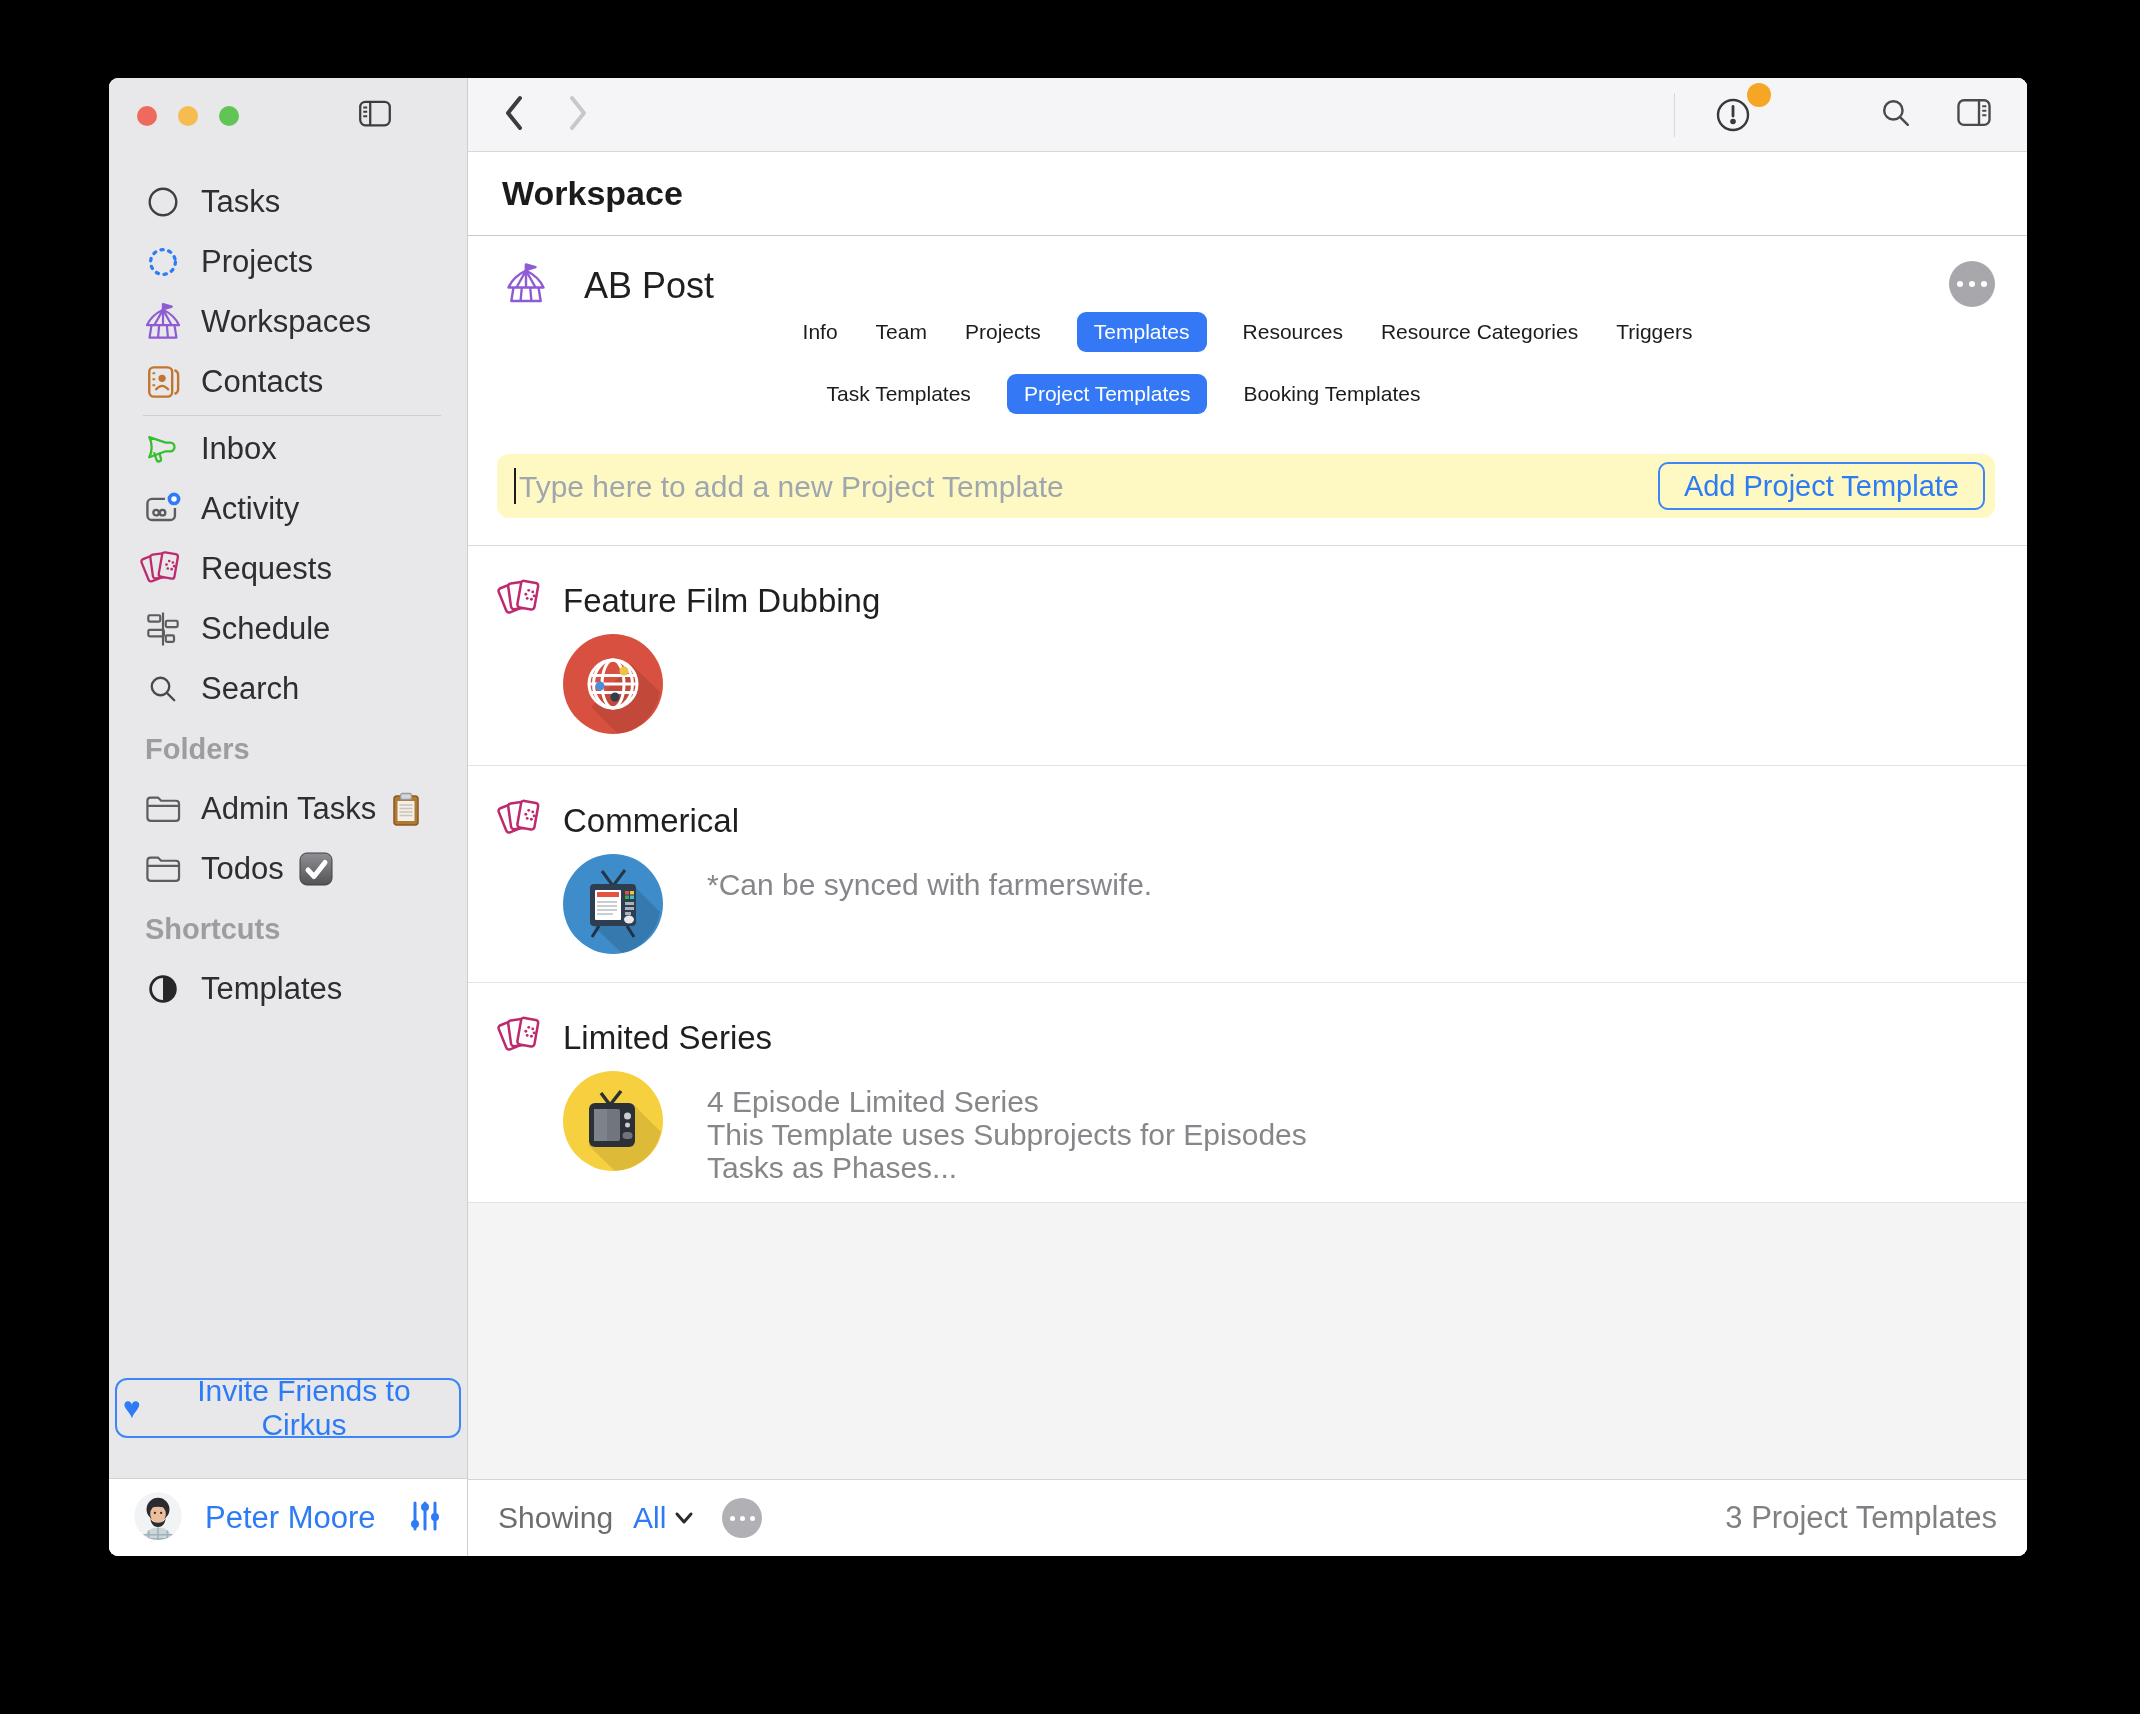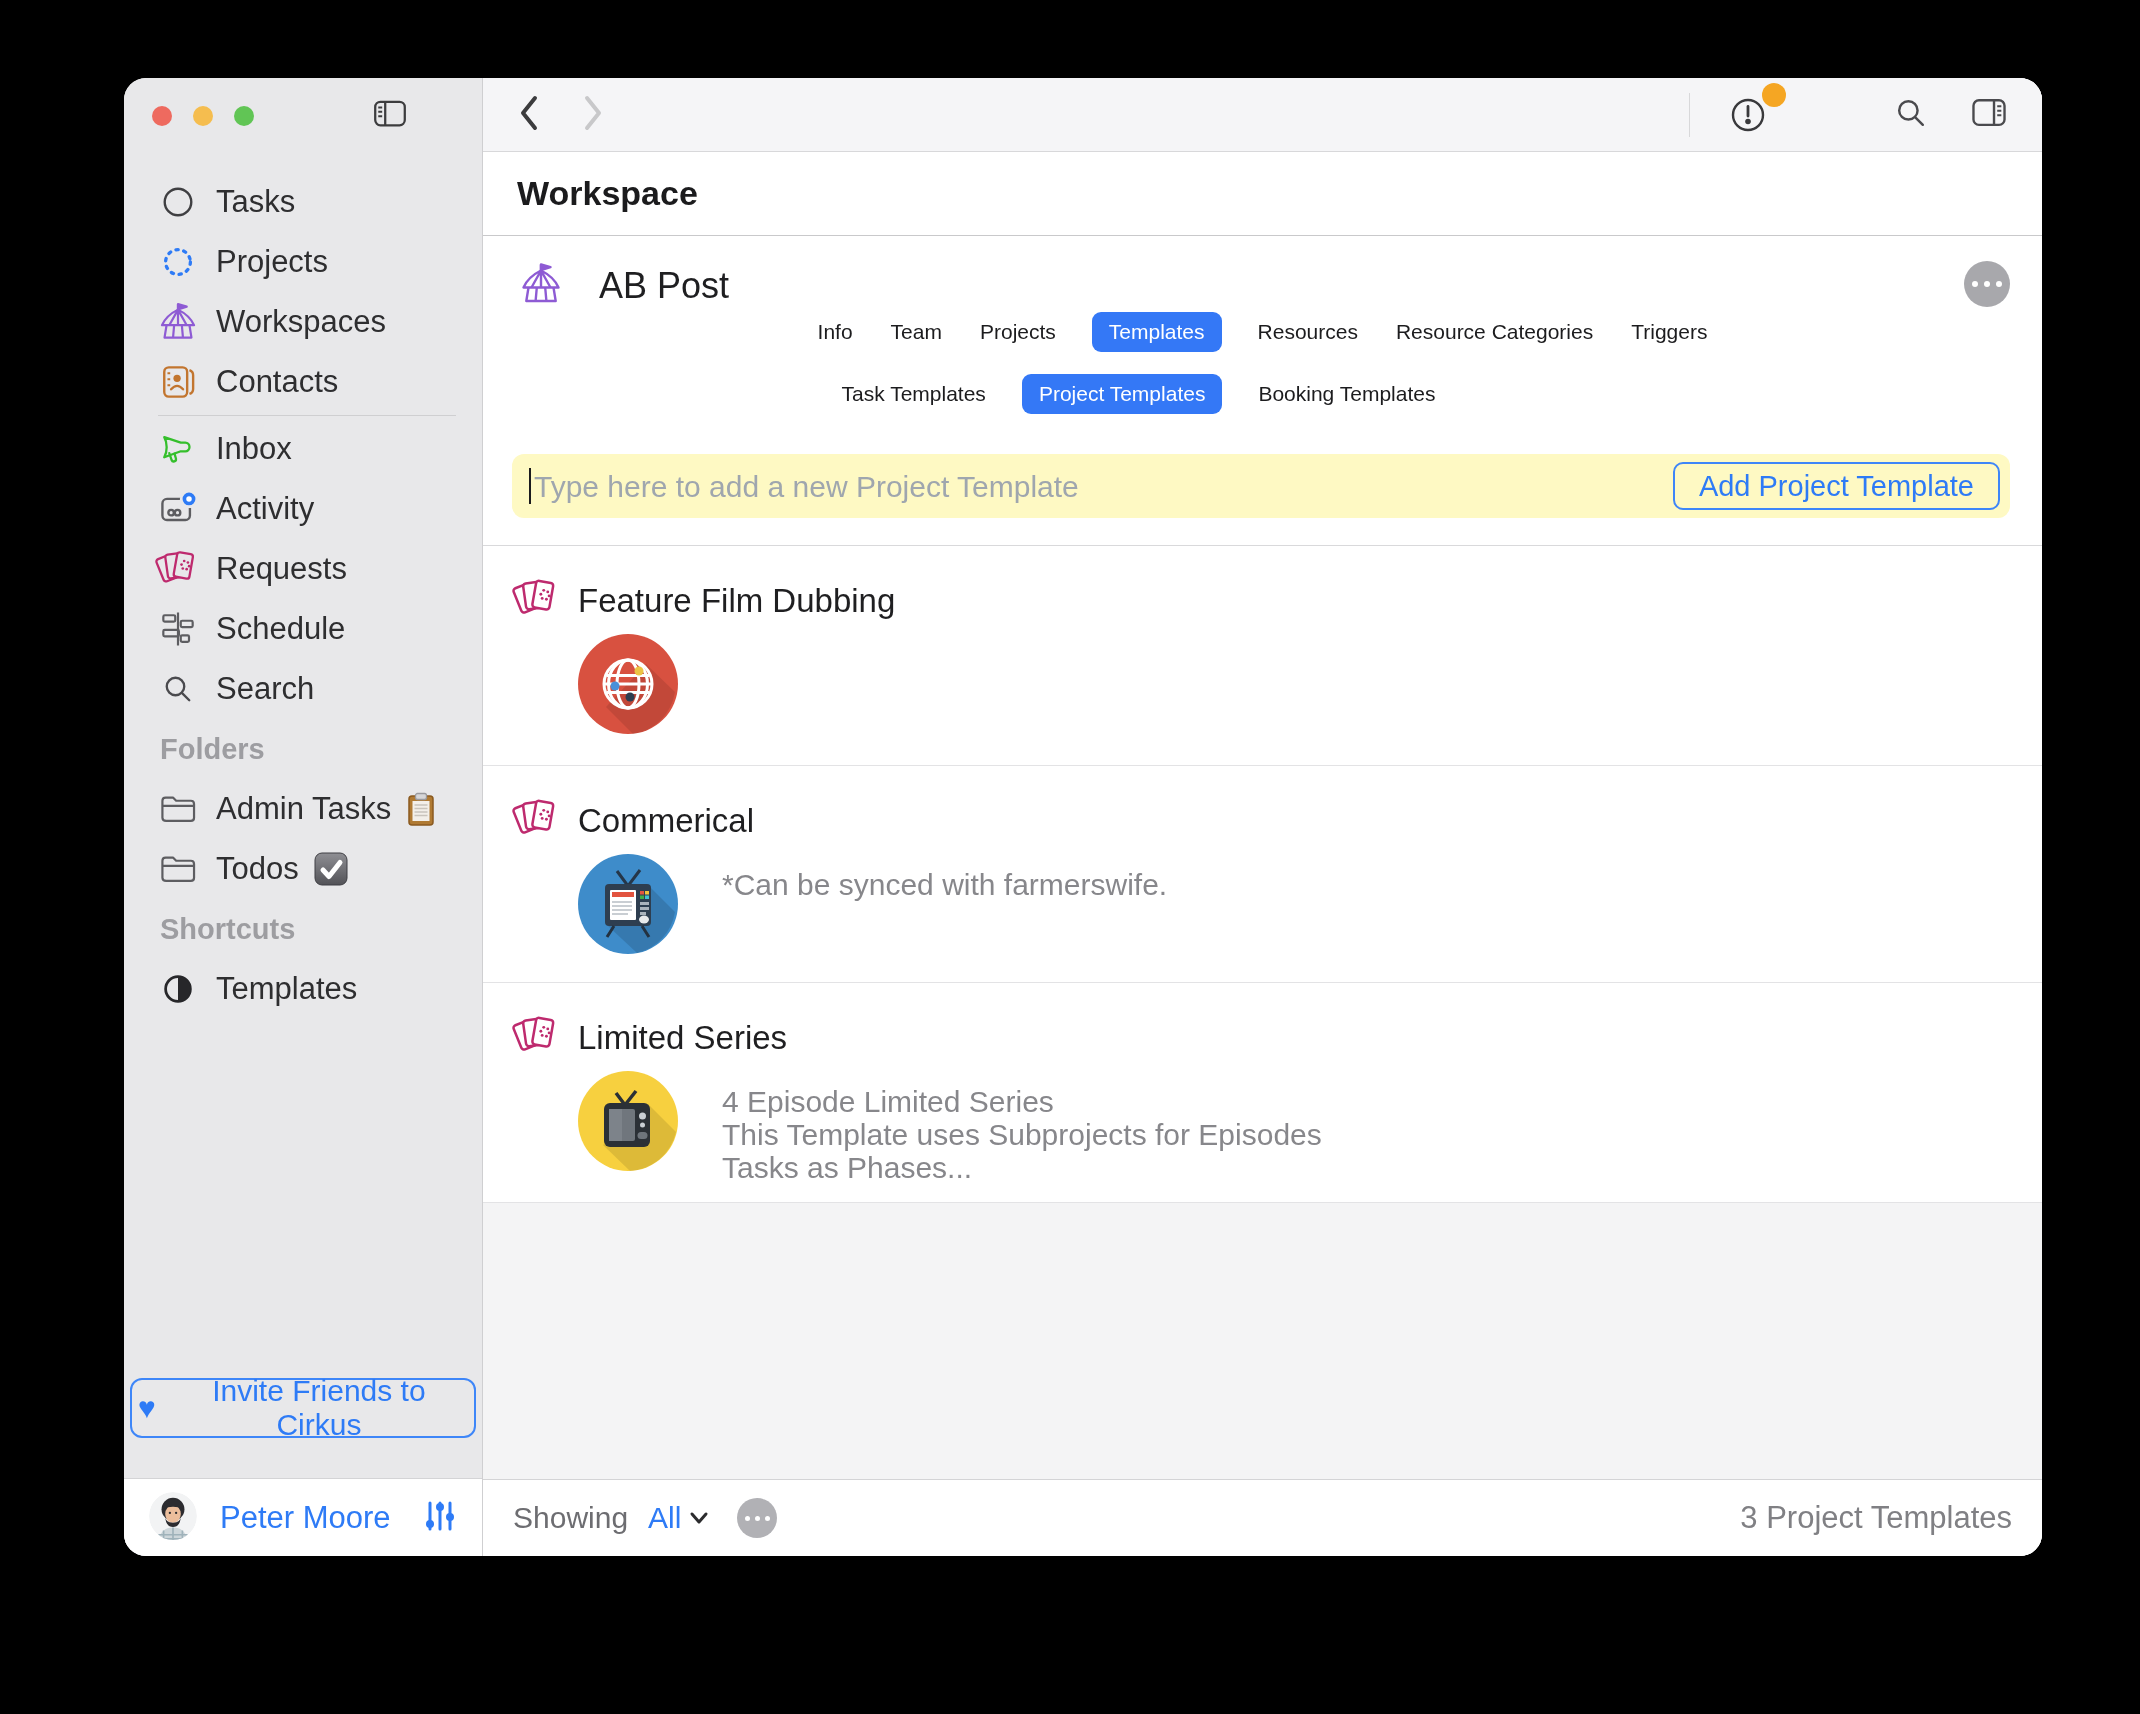--- a/index.html
+++ b/index.html
@@ -1,17 +1,17 @@
 <!DOCTYPE html>
 <html><head>
 <meta charset="utf-8">
 <style>
   html,body{margin:0;padding:0;width:2140px;height:1714px;overflow:hidden;background:#000;
     font-family:"Liberation Sans", sans-serif; -webkit-font-smoothing:antialiased;}
-  .window{position:absolute;left:124px;top:78px;width:1918px;height:1478px;border-radius:22px;
+  .window{position:absolute;left:109px;top:78px;width:1918px;height:1478px;border-radius:9px;
     overflow:hidden;display:flex;background:#fff;}
   
   .sidebar{width:358px;min-width:358px;background:#e8e8ea;border-right:1px solid #cfcfd1;
     display:flex;flex-direction:column;}
   .titlebar{height:74px;display:flex;align-items:center;padding:0 0 0 28px;}
   .traffic-lights{display:flex;gap:21px;margin-top:2px;}
   .tl{width:20px;height:20px;border-radius:50%;display:inline-block;}
   .tl.red{background:#ee6a5f;}.tl.yellow{background:#f5bd4f;}.tl.green{background:#61c555;}
   .tb-toggle{margin-left:116px;margin-top:2px;cursor:default;}
   .nav{margin-top:20px;}

